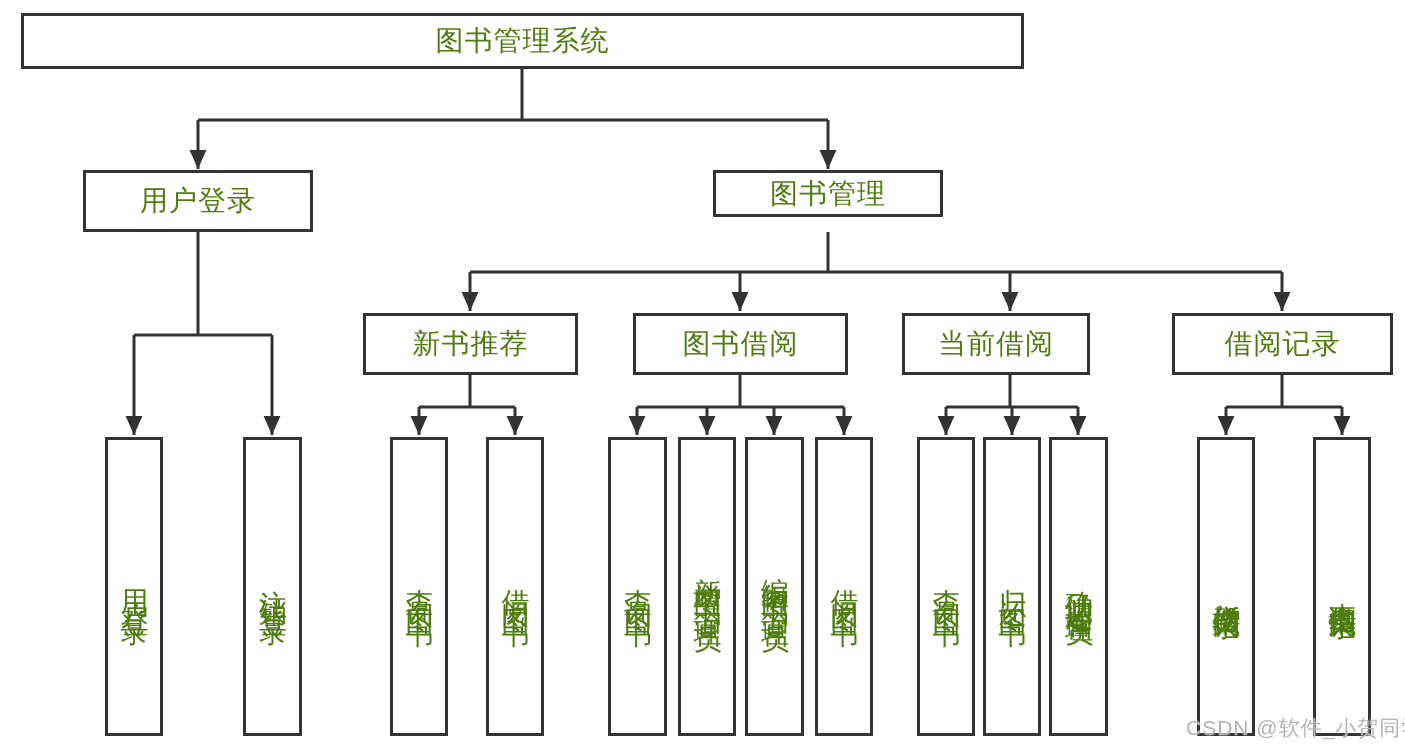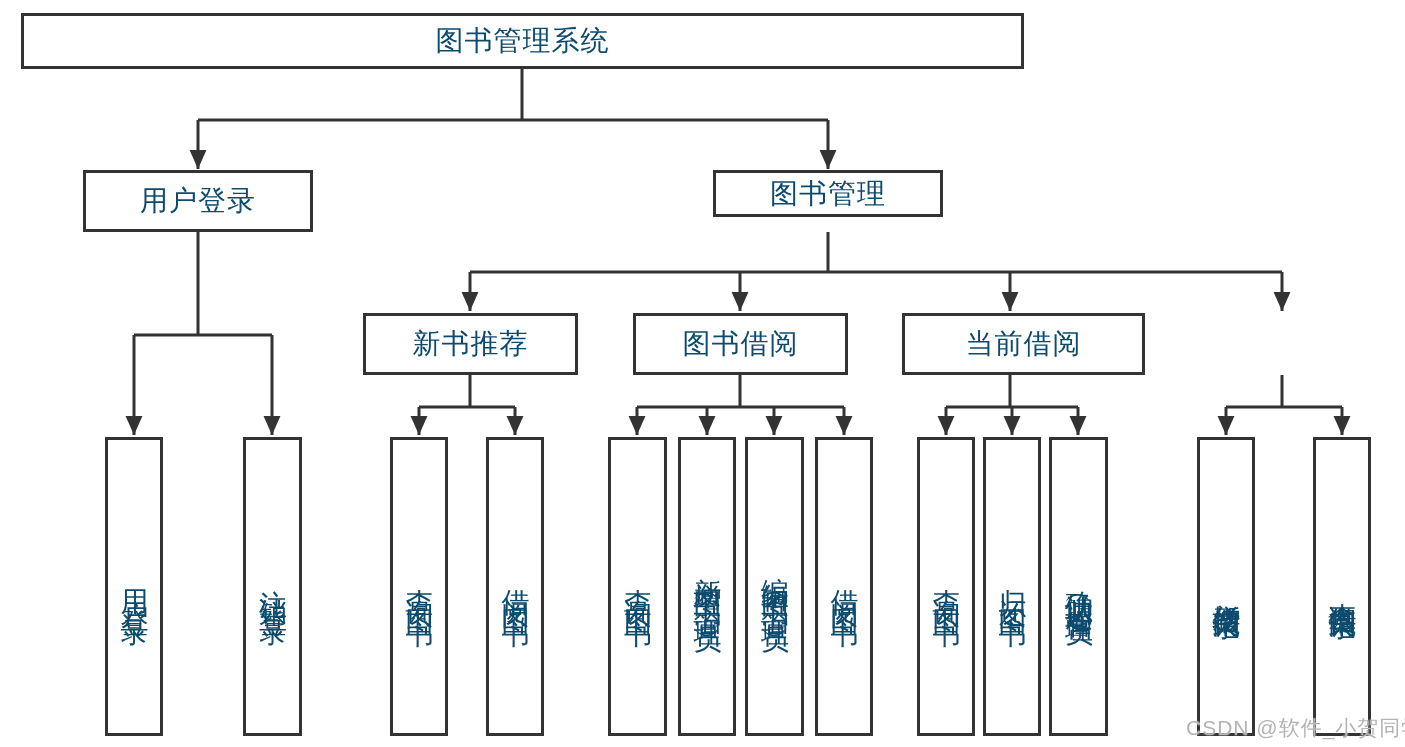--- a/index.html
+++ b/index.html
@@ -10,21 +10,21 @@
     font-family:"Liberation Sans","DejaVu Sans",sans-serif;
     overflow:hidden;
   }
   #wires{position:absolute;left:0;top:0;width:1405px;height:747px;}
   .box{
     position:absolute;
     box-sizing:border-box;
     border:3px solid #333333;
     background:#ffffff;
     display:flex;align-items:center;justify-content:center;
-    color:#0c4a6e;
+    color:#4d7c0f;
     font-size:28px;
     letter-spacing:1px;
     white-space:nowrap;
   }
   .vert{
     writing-mode:vertical-rl;
     text-orientation:mixed;
     white-space:normal;
     font-size:28px;
   }
@@ -86,21 +86,22 @@
     <path d="M1342 407 V435" fill="none" stroke="#333333" stroke-width="3" marker-end="url(#arrowhead)"></path>
   </svg>
 
   <div class="box" style="left:21px;top:13px;width:1003px;height:56px">图书管理系统</div>
 
   <div class="box" style="left:83px;top:170px;width:230px;height:62px">用户登录</div>
   <div class="box" style="left:713px;top:170px;width:230px;height:47px">图书管理</div>
 
   <div class="box" style="left:633px;top:313px;width:215px;height:62px">图书借阅</div>
   <div class="box" style="left:363px;top:313px;width:215px;height:62px">新书推荐</div>
-  <div class="box" style="left:902px;top:313px;width:243px;height:62px">当前借阅</div>
+  <div class="box" style="left:902px;top:313px;width:188px;height:62px">当前借阅</div>
+  <div class="box" style="left:1172px;top:313px;width:221px;height:62px">借阅记录</div>
 
   <div class="box vert sp4" style="left:105px;top:437px;width:58px;height:299px">用户登录</div>
   <div class="box vert sp4" style="left:243px;top:437px;width:59px;height:299px">注销登录</div>
 
   <div class="box vert sp4" style="left:390px;top:437px;width:58px;height:299px">查询图书</div>
   <div class="box vert sp4" style="left:486px;top:437px;width:58px;height:299px">借阅图书</div>
 
   <div class="box vert sp4" style="left:608px;top:437px;width:59px;height:299px">查询图书</div>
   <div class="box vert sp8" style="left:678px;top:437px;width:58px;height:299px">新增图书（管理员）</div>
   <div class="box vert sp8" style="left:745px;top:437px;width:59px;height:299px">编辑图书（管理员）</div>

